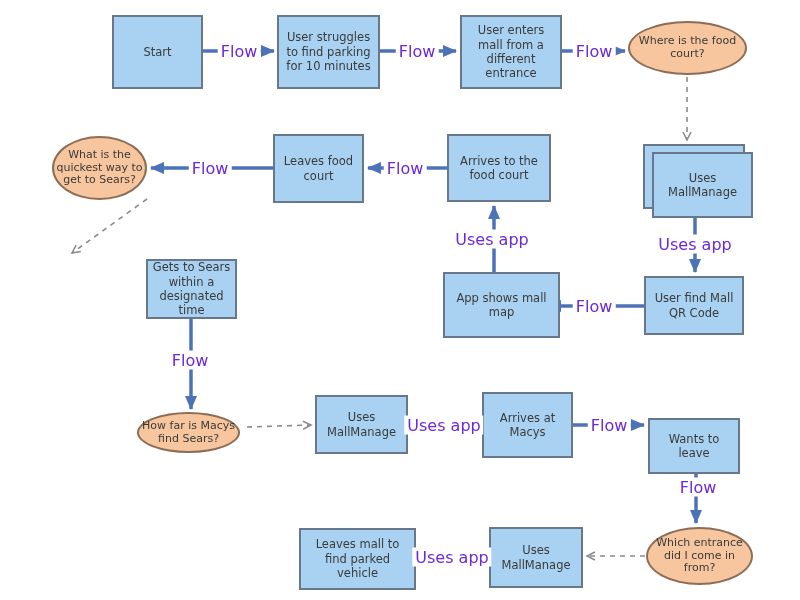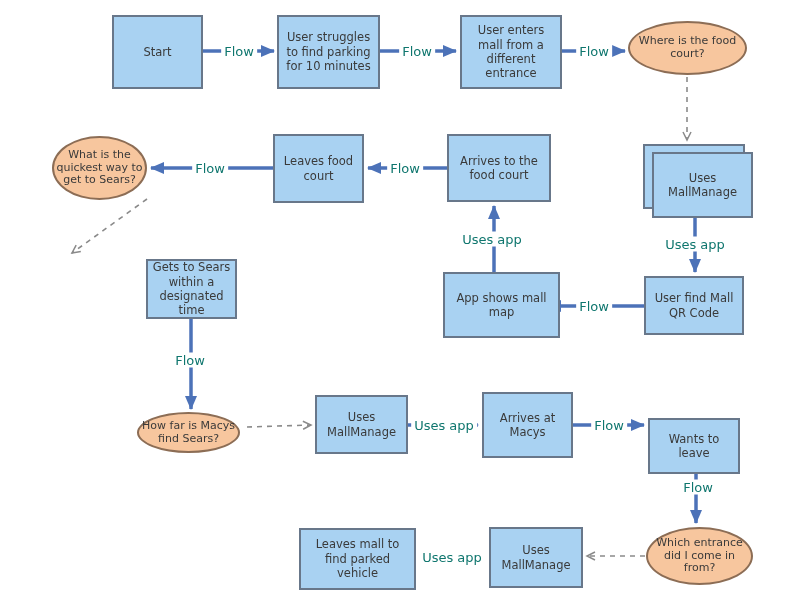--- a/index.html
+++ b/index.html
@@ -11,21 +11,21 @@
   .node{
     position:absolute;display:flex;align-items:center;justify-content:center;
     text-align:center;box-sizing:border-box;color:#3a3a3a;font-size:11.5px;
     line-height:1.25;z-index:2;padding:2px;
   }
   .proc{background:#A9D2F2;border:2px solid #68778A;}
   .dec{background:#F7C69E;border:2px solid #8C6D55;border-radius:50%;}
   .dec .nlabel{font-size:11px;line-height:1.15;}
   .edge-label{
     position:absolute;transform:translate(-50%,-50%);background:#ffffff;
-    color:#0f766e;font-size:13px;padding:0 3px;white-space:nowrap;z-index:3;
+    color:#6d28d9;font-size:16px;padding:0 3px;white-space:nowrap;z-index:3;
   }
 </style>
 </head>
 <body>
 
 <div id="canvas">
 
   <svg class="connectors" width="800" height="600">
     <defs>
       <marker id="ah-solid" markerUnits="userSpaceOnUse" markerWidth="16" markerHeight="14" refX="14" refY="7" orient="auto">

